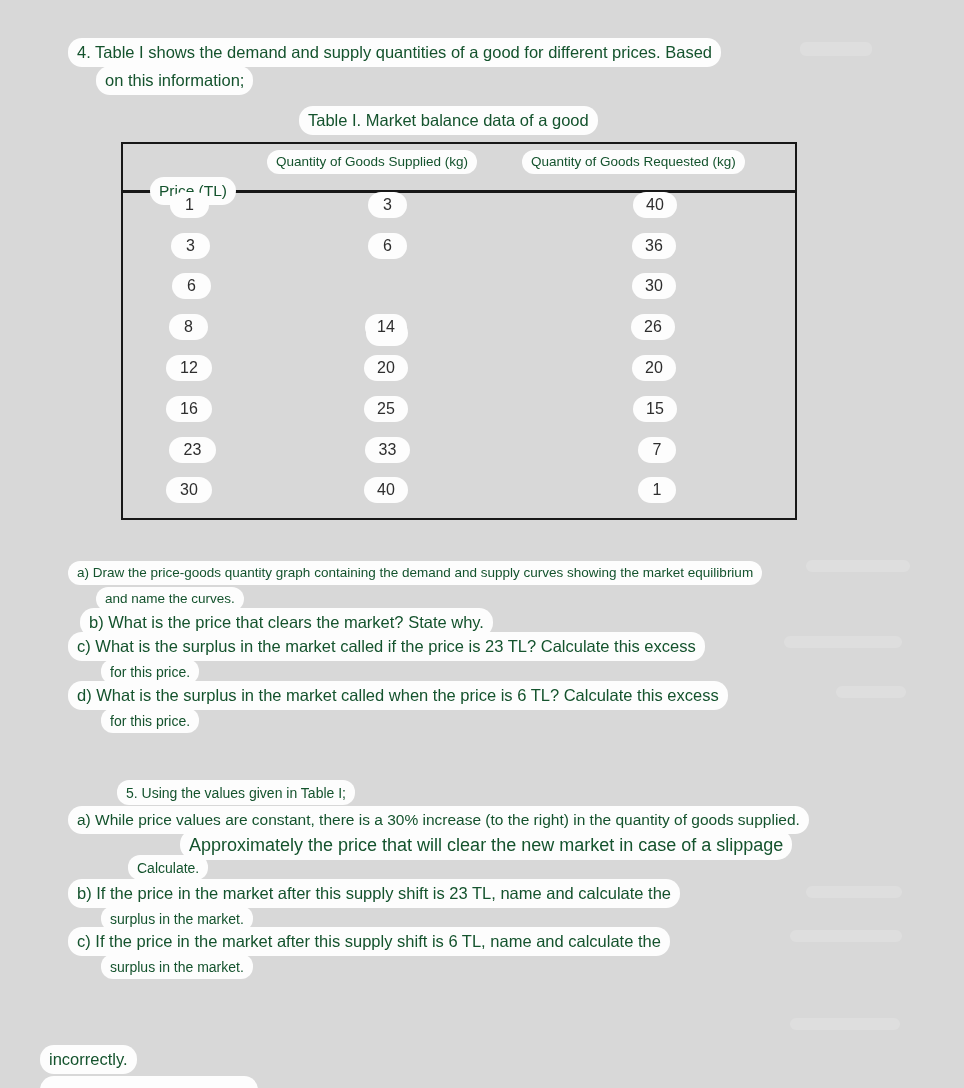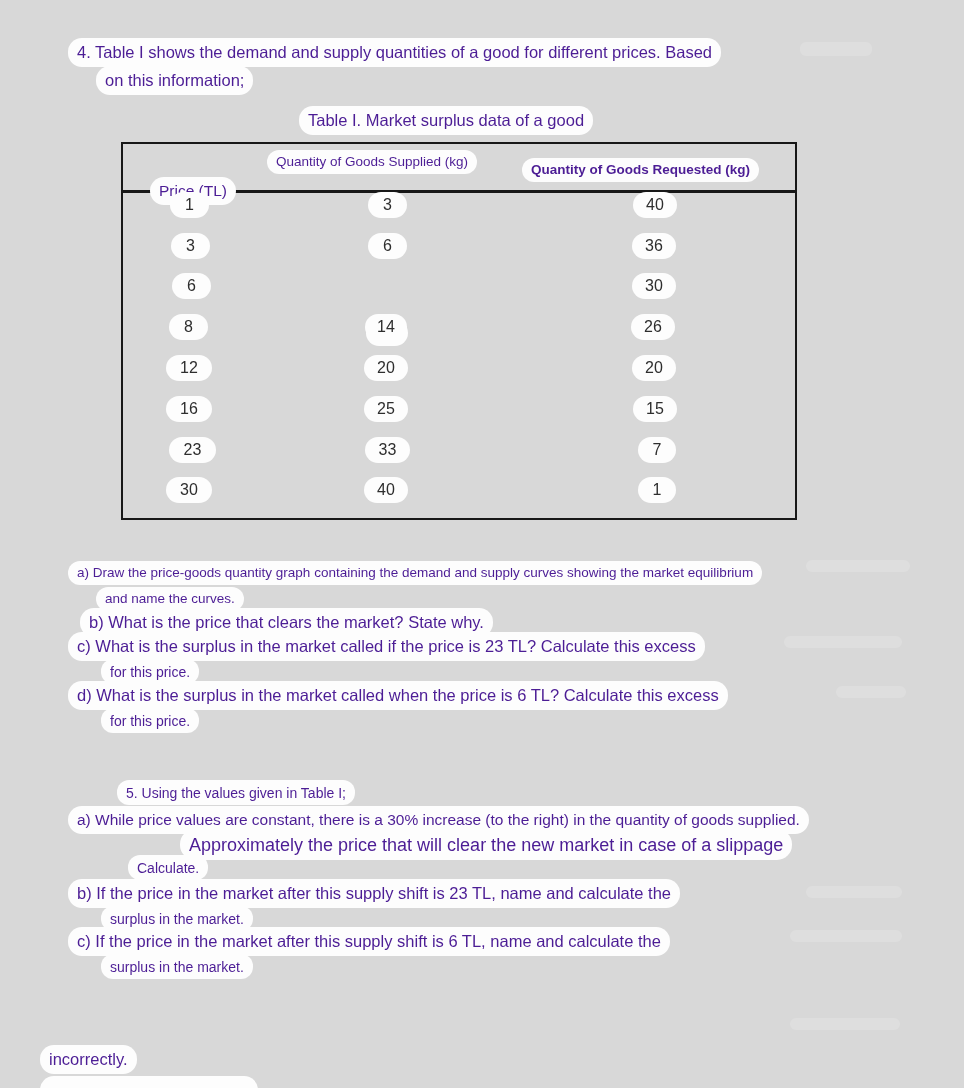--- a/index.html
+++ b/index.html
@@ -14,21 +14,21 @@
   .page{position:absolute;inset:0;}
 
   
   .ghost{position:absolute;background:#dedede;border-radius:6px;}
 
   
   .pill{
     position:absolute;
     background:#fdfdfd;
     border-radius:13px;
-    color:#4c1d95;
+    color:#14532d;
     white-space:nowrap;
     display:flex;
     align-items:center;
     box-sizing:border-box;
     padding:0 9px;
     line-height:1;
   }
   .pill.t16{font-size:16.5px;height:29px;border-radius:14px;}
   .pill.t15{font-size:15.5px;height:28px;border-radius:14px;}
   .pill.t14{font-size:14px;height:25px;border-radius:12px;}
@@ -72,28 +72,28 @@
   <div class="ghost" style="left:806px;top:560px;width:104px;height:12px;"></div>
   <div class="ghost" style="left:784px;top:636px;width:118px;height:12px;"></div>
   <div class="ghost" style="left:836px;top:686px;width:70px;height:12px;"></div>
   <div class="ghost" style="left:806px;top:886px;width:96px;height:12px;"></div>
   <div class="ghost" style="left:790px;top:930px;width:112px;height:12px;"></div>
   <div class="ghost" style="left:790px;top:1018px;width:110px;height:12px;"></div>
 
   <div class="pill t16" style="left:68px;top:38px;">4. Table I shows the demand and supply quantities of a good for different prices. Based</div>
   <div class="pill t16" style="left:96px;top:66px;">on this information;</div>
 
-  <div class="pill t16" style="left:299px;top:106px;">Table I. Market surplus data of a good</div>
+  <div class="pill t16" style="left:299px;top:106px;">Table I. Market balance data of a good</div>
 
   <div class="table-frame"></div>
   <div class="table-headrule"></div>
 
   <div class="pill t15" style="left:150px;top:147px;margin-top:30px;">Price (TL)</div>
   <div class="pill t13" style="left:267px;top:150px;">Quantity of Goods Supplied (kg)</div>
-  <div class="pill t13" style="left:522px;top:158px;font-weight:bold;">Quantity of Goods Requested (kg)</div>
+  <div class="pill t13" style="left:522px;top:150px;">Quantity of Goods Requested (kg)</div>
 
   <div class="num-pill" style="left:170px;top:192px;width:39px;">1</div>
   <div class="num-pill" style="left:368px;top:192px;width:39px;">3</div>
   <div class="num-pill" style="left:633px;top:192px;width:44px;">40</div>
 
   <div class="num-pill" style="left:171px;top:233px;width:39px;">3</div>
   <div class="num-pill" style="left:368px;top:233px;width:39px;">6</div>
   <div class="num-pill" style="left:632px;top:233px;width:44px;">36</div>
 
   <div class="num-pill" style="left:172px;top:273px;width:39px;">6</div>

